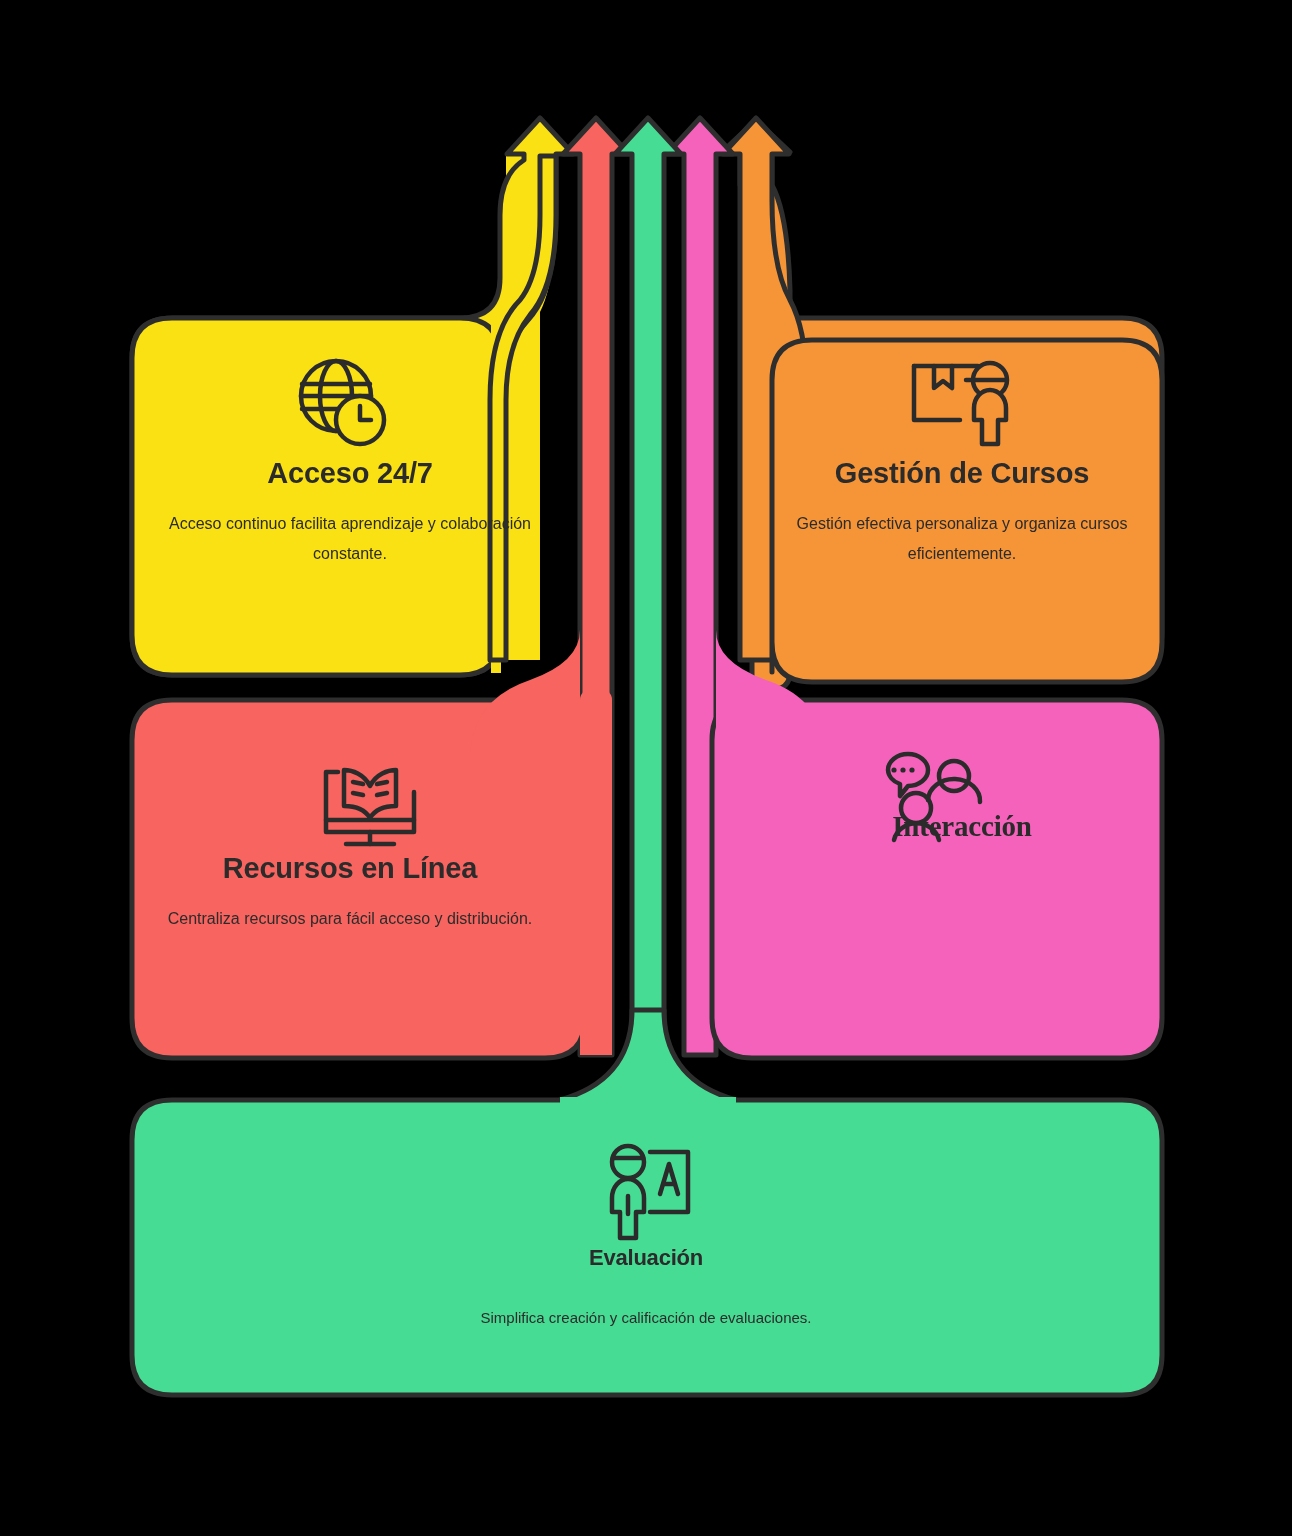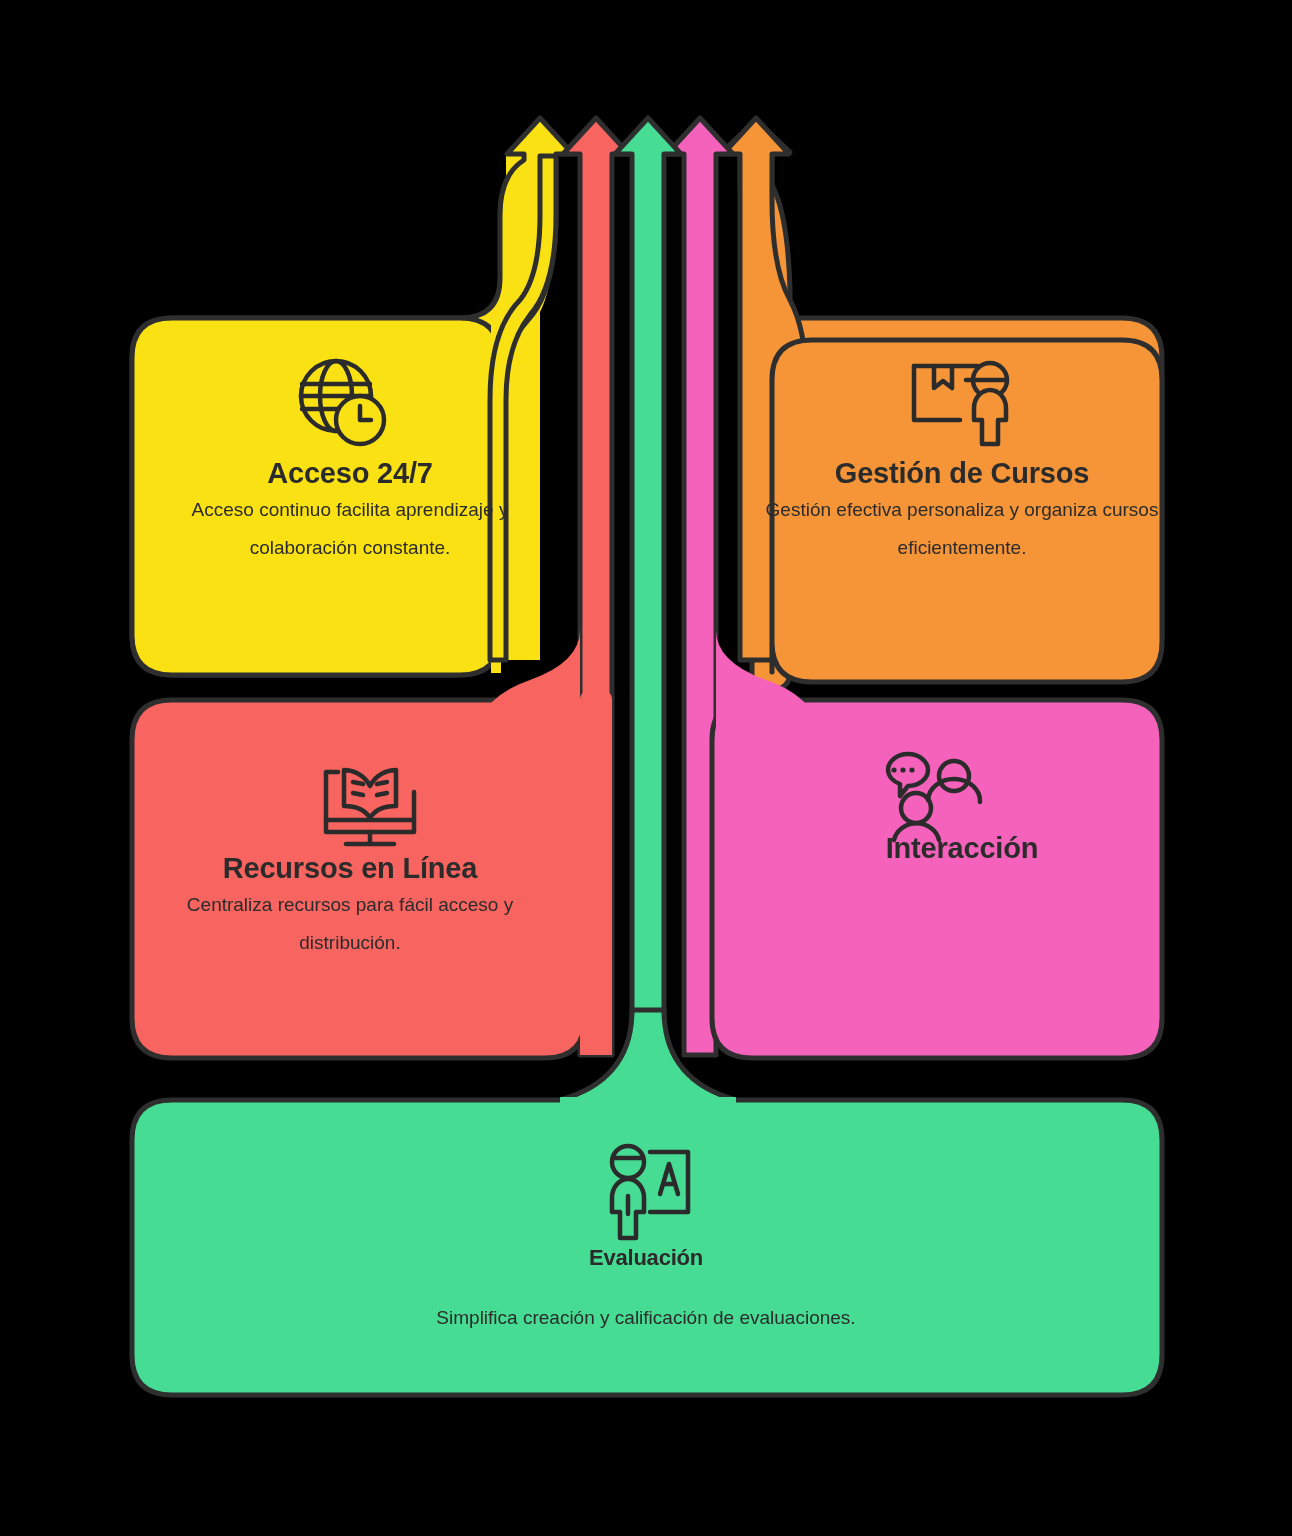--- a/index.html
+++ b/index.html
@@ -40,28 +40,28 @@
   }
   .card-desc {
     margin: 0;
     font-weight: normal;
   }
 
   
   #txt-acceso   { left: 150px; top: 455px;  width: 400px; }
   #txt-gestion  { left: 762px; top: 455px;  width: 400px; }
   #txt-recursos { left: 150px; top: 850px;  width: 400px; }
-  #txt-interaccion { left: 762px; top: 830px; width: 400px; }
+  #txt-interaccion { left: 762px; top: 808px; width: 400px; font-family: Liberation Serif, serif; }
   #txt-evaluacion  { left: 190px; top: 1240px; width: 912px; }
 
   .card-title.t-quad { font-size: 29px; line-height: 36px; }
-  .card-desc.d-quad  { font-size: 19px; line-height: 38px; margin-top: 0; }
+  .card-desc.d-quad  { font-size: 16px; line-height: 30px; margin-top: 18px; }
 
   .card-title.t-wide { font-size: 22px; line-height: 36px; }
-  .card-desc.d-wide  { font-size: 19px; line-height: 31px; margin-top: 26px; }
+  .card-desc.d-wide  { font-size: 15px; line-height: 31px; margin-top: 26px; }
 </style>
 </head>
 <body>
 
 <div id="stage">
 
   <svg id="art" viewBox="0 0 1292 1536" xmlns="http://www.w3.org/2000/svg">
 
     <g>
       <path d="M 752,752

